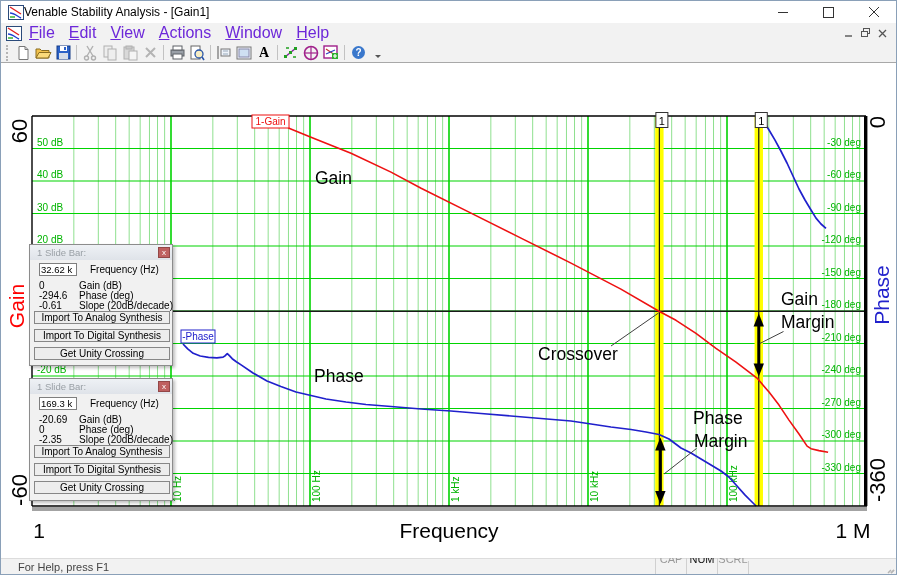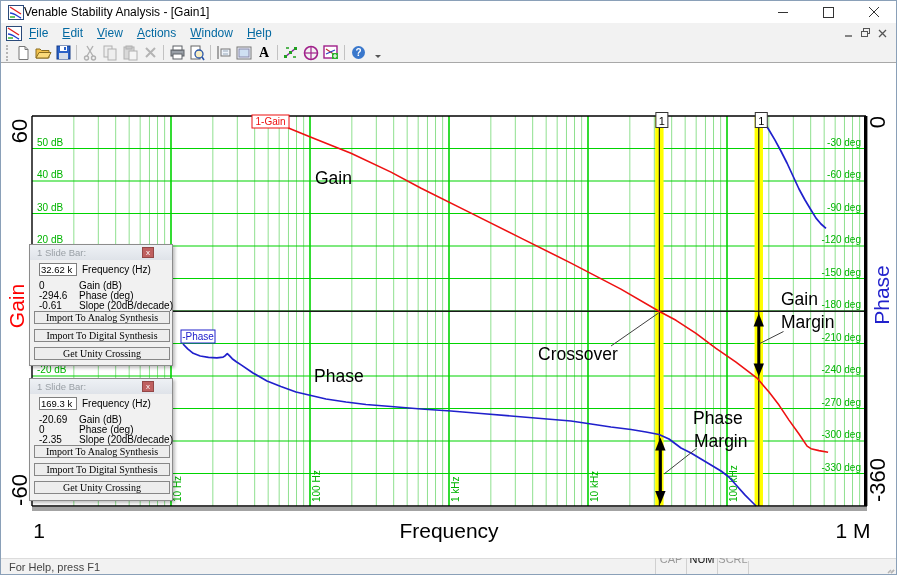--- a/index.html
+++ b/index.html
@@ -5,46 +5,46 @@
 *{margin:0;padding:0;box-sizing:border-box}
 html,body{width:897px;height:575px}
 body{font-family:"Liberation Sans",sans-serif;background:#fff}
 #win{position:relative;width:897px;height:575px;border:1px solid #8aa0b8;background:#fff;overflow:hidden}
 
 #titlebar{height:22px;display:flex;align-items:center;background:#fff}
 .title-text{font-size:12px;color:#000;flex:1 1 auto}
 .winbtn{width:45px;height:22px;display:flex;align-items:center;justify-content:center;color:#222;font-size:12px}
 
 #menubar{height:20px;display:flex;align-items:center;background:#f2f2f2;padding-left:5px}
-.menu-item{font-size:12px;color:#0369a1;padding:2px 7px}
+.menu-item{font-size:16px;color:#6d28d9;padding:2px 7px}
 .menu-item u{text-decoration:underline}
 .mdi-btns{margin-left:auto;display:flex;align-items:center;padding-right:6px}
 .mdibtn{width:15px;height:13px;display:flex;align-items:center;justify-content:center;color:#555;font-size:9px;margin-left:2px}
 
 #toolbar{height:20px;display:flex;align-items:center;background:#f2f2f2;border-bottom:1px solid #a8a8a8;padding-left:2px}
 #toolbar .grip{width:4px;height:16px;border-left:2px dotted #b5b5b5;margin:0 3px}
 .tb-btn{width:20px;height:18px;display:flex;align-items:center;justify-content:center}
 .tb-sep{width:1px;height:15px;background:#c2c2c2;margin:0 3px}
 
 #client{position:relative;width:895px;height:495px;background:#fff}
 #plot-svg{position:absolute;left:0;top:0}
 
 .panel{position:absolute;width:144px;height:122px;background:#f1f1f1;border:1px solid #8c8c8c;box-shadow:2px 2px 3px rgba(0,0,0,.25);font-size:10px;z-index:5}
-.panel-title{height:15px;background:linear-gradient(#eef1f5,#dfe3e9);display:flex;align-items:center;padding:0 18px 0 7px;color:#9aa0a6;font-size:9.5px}
+.panel-title{height:15px;background:linear-gradient(#eef1f5,#dfe3e9);display:flex;align-items:center;padding:0 2px 0 7px;color:#9aa0a6;font-size:9.5px}
 .panel-close{margin-left:auto;width:12px;height:11px;background:#bf6060;border:1px solid #934747;color:#fff;font-size:8px;line-height:9px;text-align:center}
 .freq-row{position:absolute;left:9px;top:18px;display:flex;align-items:center}
 .freq-input{width:38px;height:13px;border:1px solid #7e7e7e;background:#fff;font-size:9.5px;font-family:"Liberation Sans",sans-serif;padding:0 1px}
-.freq-label{margin-left:5px;color:#000}
+.freq-label{margin-left:13px;color:#000}
 .val-rows{position:absolute;left:9px;top:36px}
 .val-row{display:flex;height:10px;line-height:10px;white-space:nowrap}
 .val-row .v{width:40px;flex:0 0 auto}
-.panel-btn{position:absolute;left:4px;width:136px;height:13px;background:#ededed;border:1px solid #878787;font-size:10px;font-family:Liberation Serif, serif;text-align:center;line-height:11px;color:#000}
+.panel-btn{position:absolute;left:4px;width:136px;height:13px;background:#ededed;border:1px solid #878787;font-size:10px;font-family:Liberation Sans, sans-serif;text-align:center;line-height:11px;color:#000}
 
 #statusbar{height:17px;background:#f2f2f2;border-top:1px solid #dcdcdc;display:flex;align-items:center;font-size:11px;color:#444}
-#status-help{padding-left:8px;flex:0 0 auto}
+#status-help{padding-left:17px;flex:0 0 auto}
 .status-cells{margin-left:auto;display:flex;height:17px;align-items:center}
 .scell{width:31px;text-align:center;border-left:1px solid #d0d0d0;color:#9a9a9a;height:29px;line-height:13px}
 .scell.on{color:#111;font-weight:normal}
 .spacer{width:128px;height:13px;border-left:1px solid #d0d0d0}
 .grip2{width:20px;height:17px;position:relative}
 </style>
 </head>
 <body>
 
 <div id="win">

